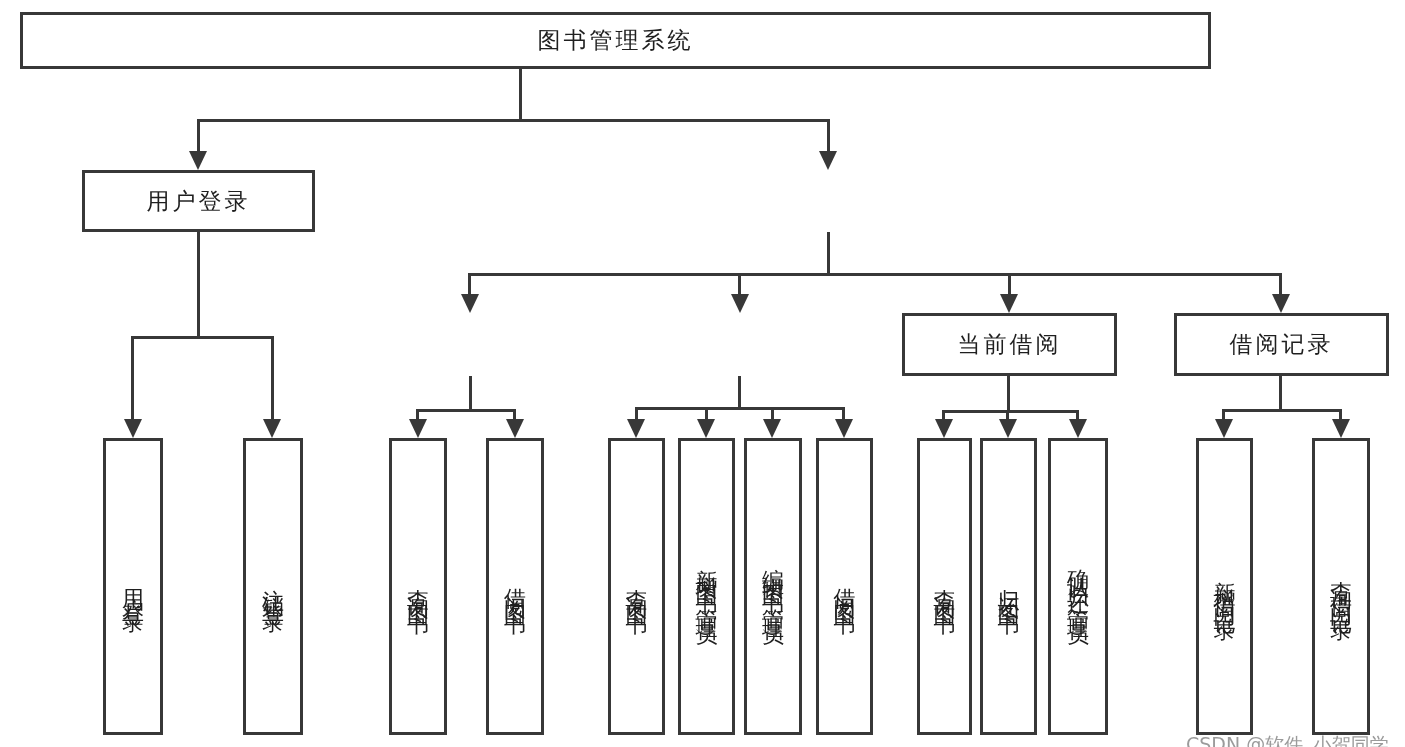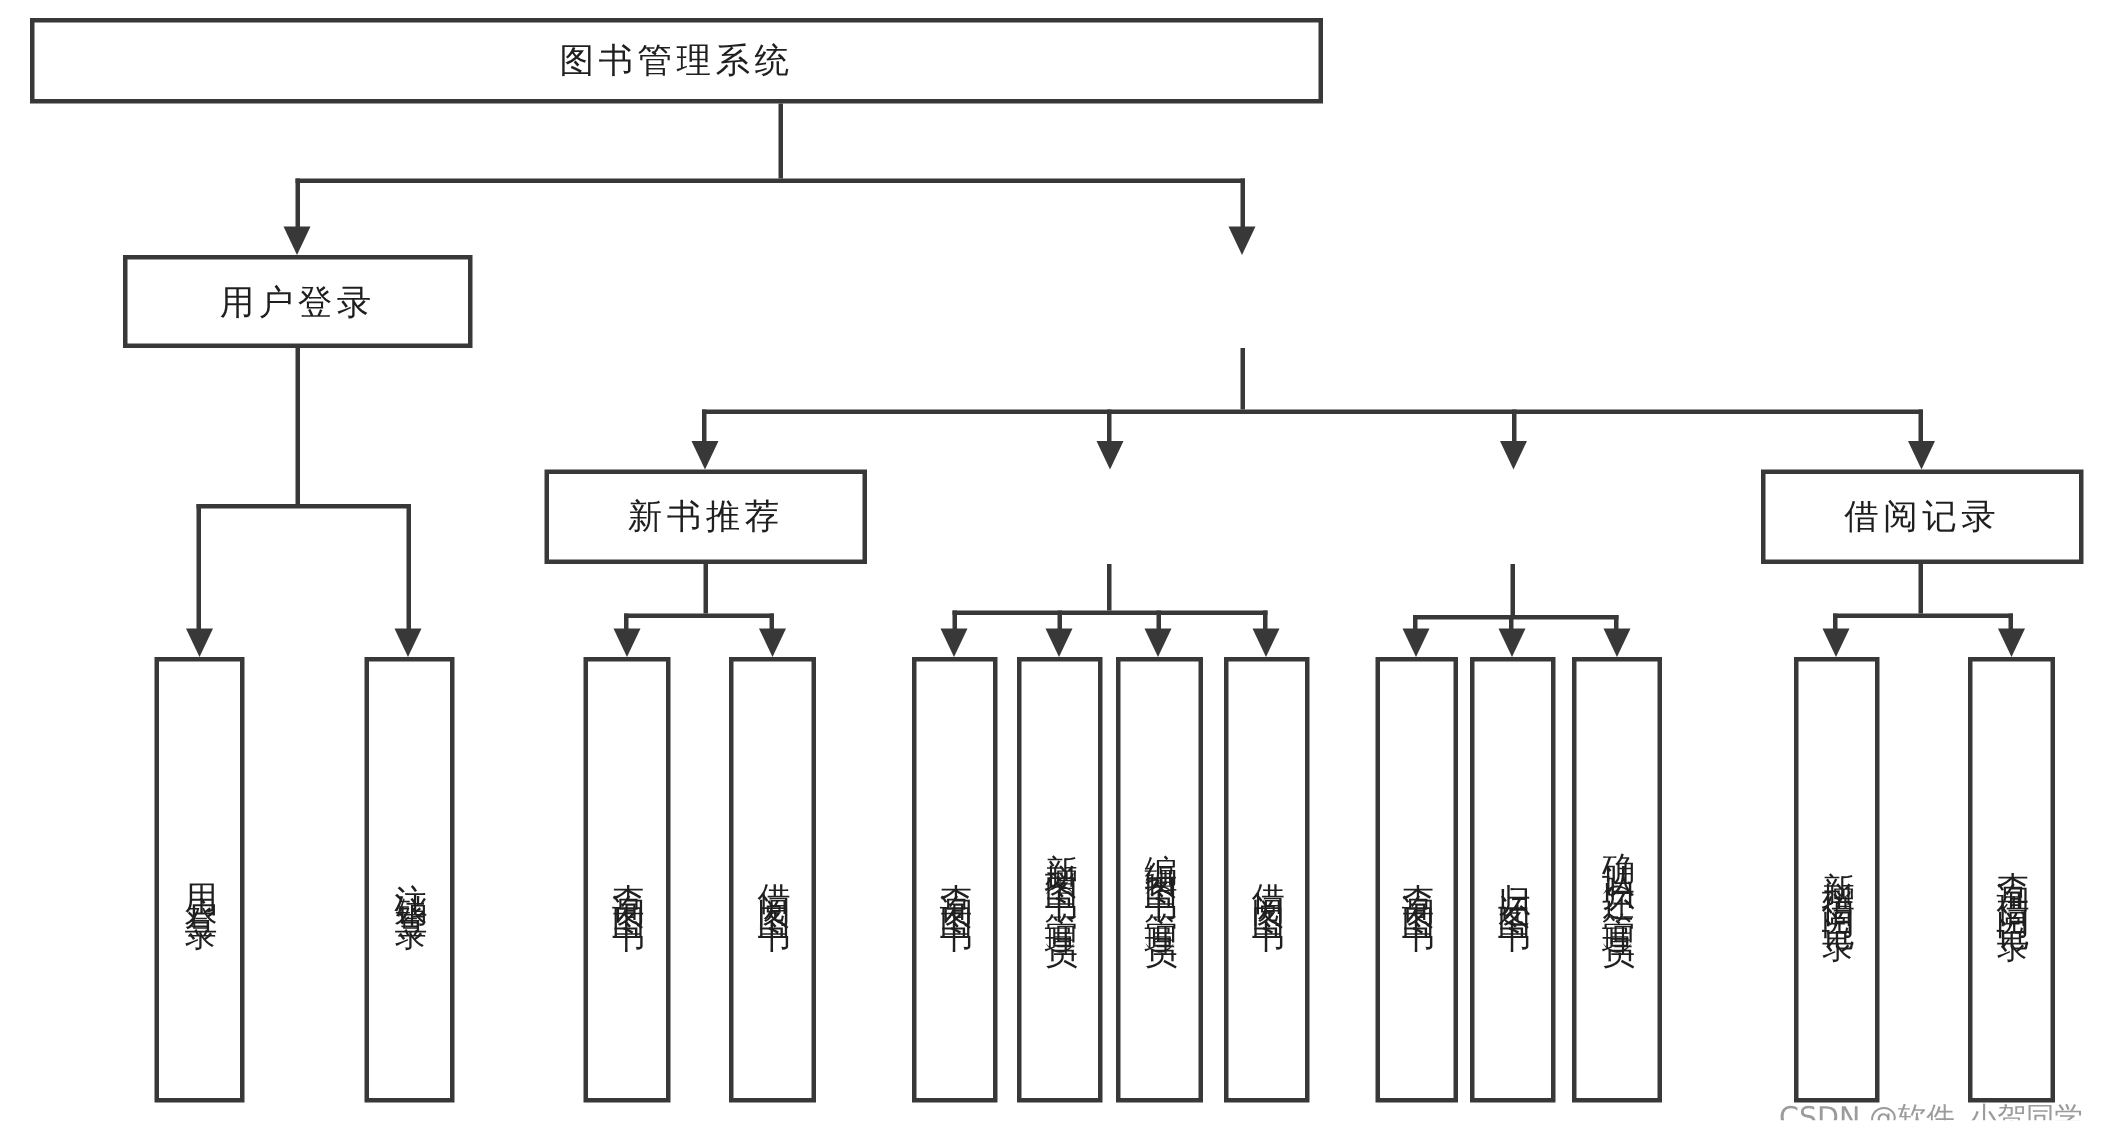--- a/index.html
+++ b/index.html
@@ -56,21 +56,21 @@
     white-space:nowrap;
     z-index:5;
     margin-top:19px;
   }
 </style>
 </head>
 <body>
 
 <div class="canvas">
 
-  <div class="box" style="left:20px;top:12px;width:862px;height:57px;">
+  <div class="box" style="left:20px;top:12px;width:1191px;height:57px;">
     <span class="hlabel">图书管理系统</span>
   </div>
 
   <div class="vline" style="left:519px;top:69px;height:50px;"></div>
   <div class="hline" style="left:197px;top:119px;width:633px;"></div>
   <div class="vline" style="left:197px;top:119px;height:35px;"></div>
   <div class="arrow" style="left:189px;top:151px;"></div>
   <div class="vline" style="left:827px;top:119px;height:35px;"></div>
   <div class="arrow" style="left:819px;top:151px;"></div>
 
@@ -89,22 +89,22 @@
   <div class="hline" style="left:468px;top:273px;width:814px;"></div>
   <div class="vline" style="left:468px;top:273px;height:24px;"></div>
   <div class="arrow" style="left:461px;top:294px;"></div>
   <div class="vline" style="left:738px;top:273px;height:24px;"></div>
   <div class="arrow" style="left:731px;top:294px;"></div>
   <div class="vline" style="left:1008px;top:273px;height:24px;"></div>
   <div class="arrow" style="left:1000px;top:294px;"></div>
   <div class="vline" style="left:1279px;top:273px;height:24px;"></div>
   <div class="arrow" style="left:1272px;top:294px;"></div>
 
-  <div class="box" style="left:363px;top:313px;width:215px;height:63px;">
-    <span class="hlabel">新书推荐</span>
+  <div class="box" style="left:902px;top:313px;width:215px;height:63px;">
+    <span class="hlabel">当前借阅</span>
   </div>
   <div class="box" style="left:1174px;top:313px;width:215px;height:63px;">
     <span class="hlabel">借阅记录</span>
   </div>
 
   <div class="vline" style="left:469px;top:376px;height:33px;"></div>
   <div class="hline" style="left:416px;top:409px;width:100px;"></div>
   <div class="vline" style="left:416px;top:409px;height:12px;"></div>
   <div class="arrow" style="left:409px;top:419px;"></div>
   <div class="vline" style="left:513px;top:409px;height:12px;"></div>

